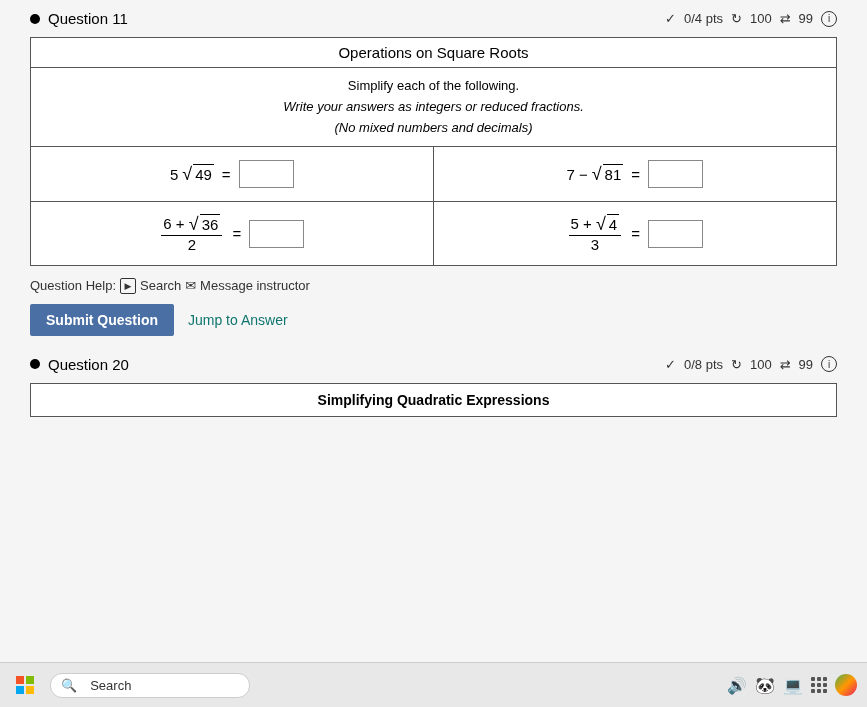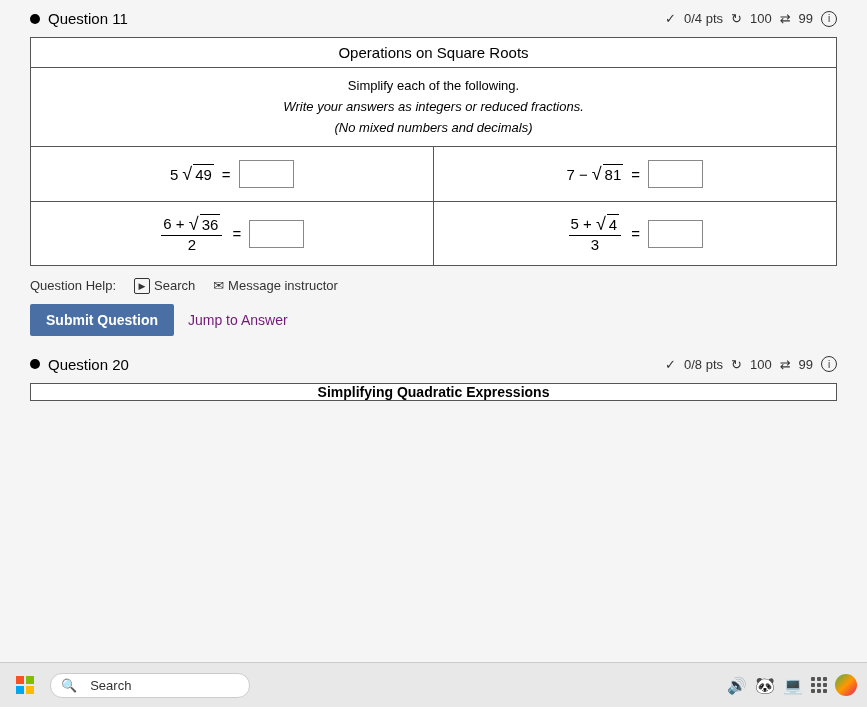--- a/index.html
+++ b/index.html
@@ -144,21 +144,21 @@
 
     .fraction .denominator {
       padding: 0 2px;
       font-size: 15px;
     }
 
     
     .question-help {
       display: flex;
       align-items: center;
-      gap: 18px;
+      gap: 4px;
       margin-bottom: 10px;
       font-size: 13px;
       color: #333;
     }
 
     .help-link {
       display: flex;
       align-items: center;
       gap: 4px;
       color: #333;
@@ -194,40 +194,40 @@
       border: none;
       padding: 8px 16px;
       font-size: 14px;
       font-weight: bold;
       cursor: pointer;
       border-radius: 2px;
     }
 
     .btn-jump {
       background: transparent;
-      color: #701a75;
+      color: #0f766e;
       border: none;
       font-size: 14px;
       cursor: pointer;
       padding: 8px 4px;
     }
 
     
     .question12-header {
       display: flex;
       justify-content: space-between;
       align-items: center;
       margin-bottom: 10px;
     }
 
     .question12-box {
       border: 1.5px solid #555;
       background: #fff;
       text-align: center;
-      padding: 0;
+      padding: 8px;
       font-size: 14px;
       font-weight: bold;
     }
 
     
     .taskbar {
       background: #e8e8e8;
       height: 45px;
       display: flex;
       align-items: center;

